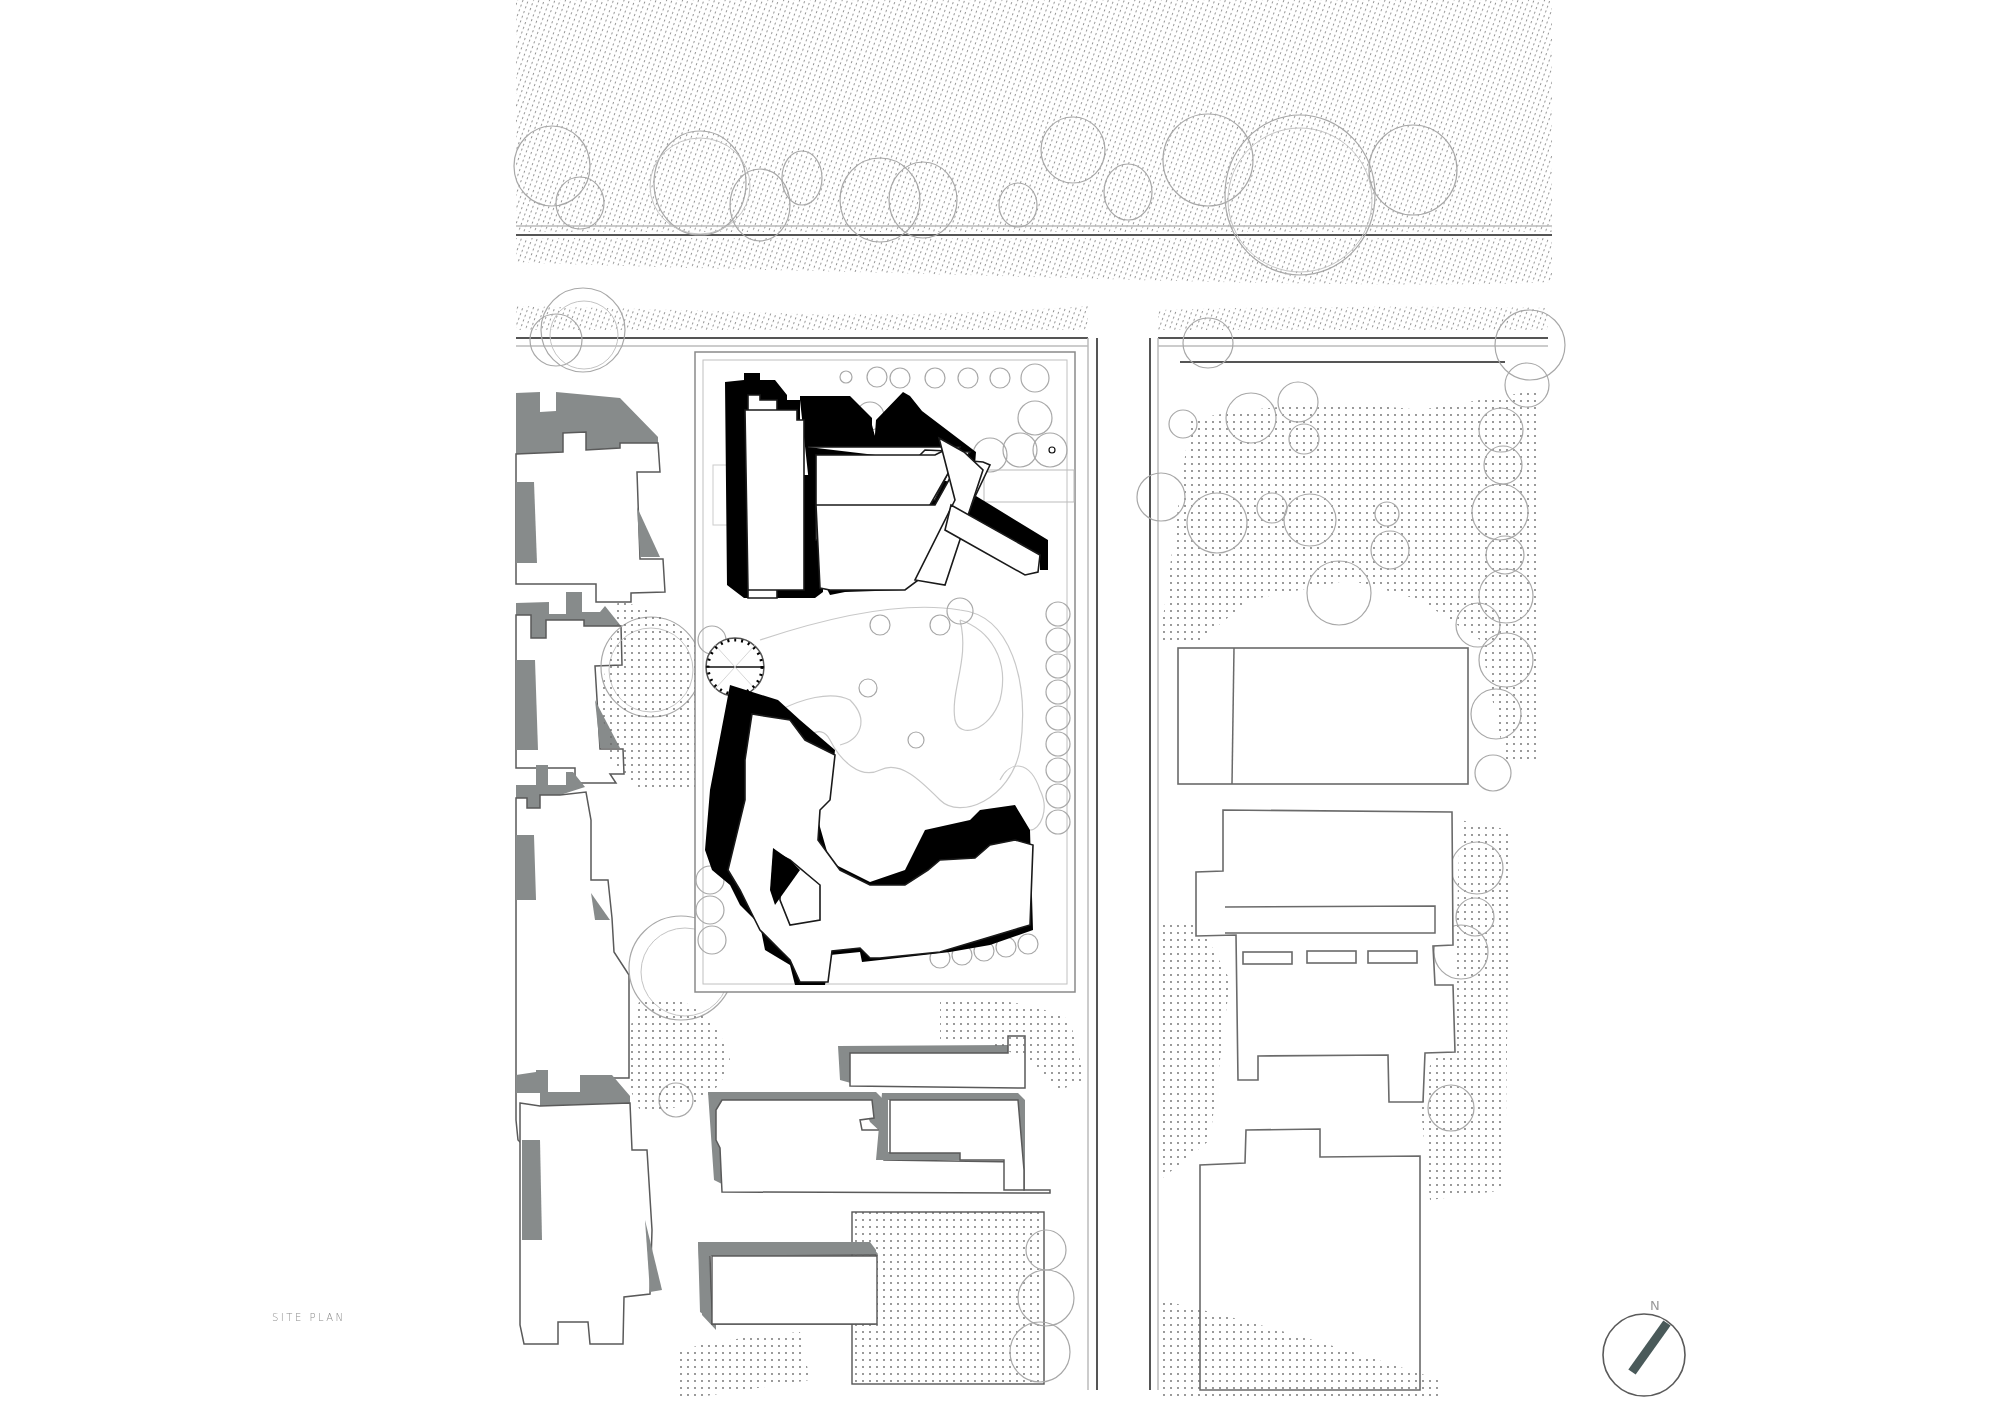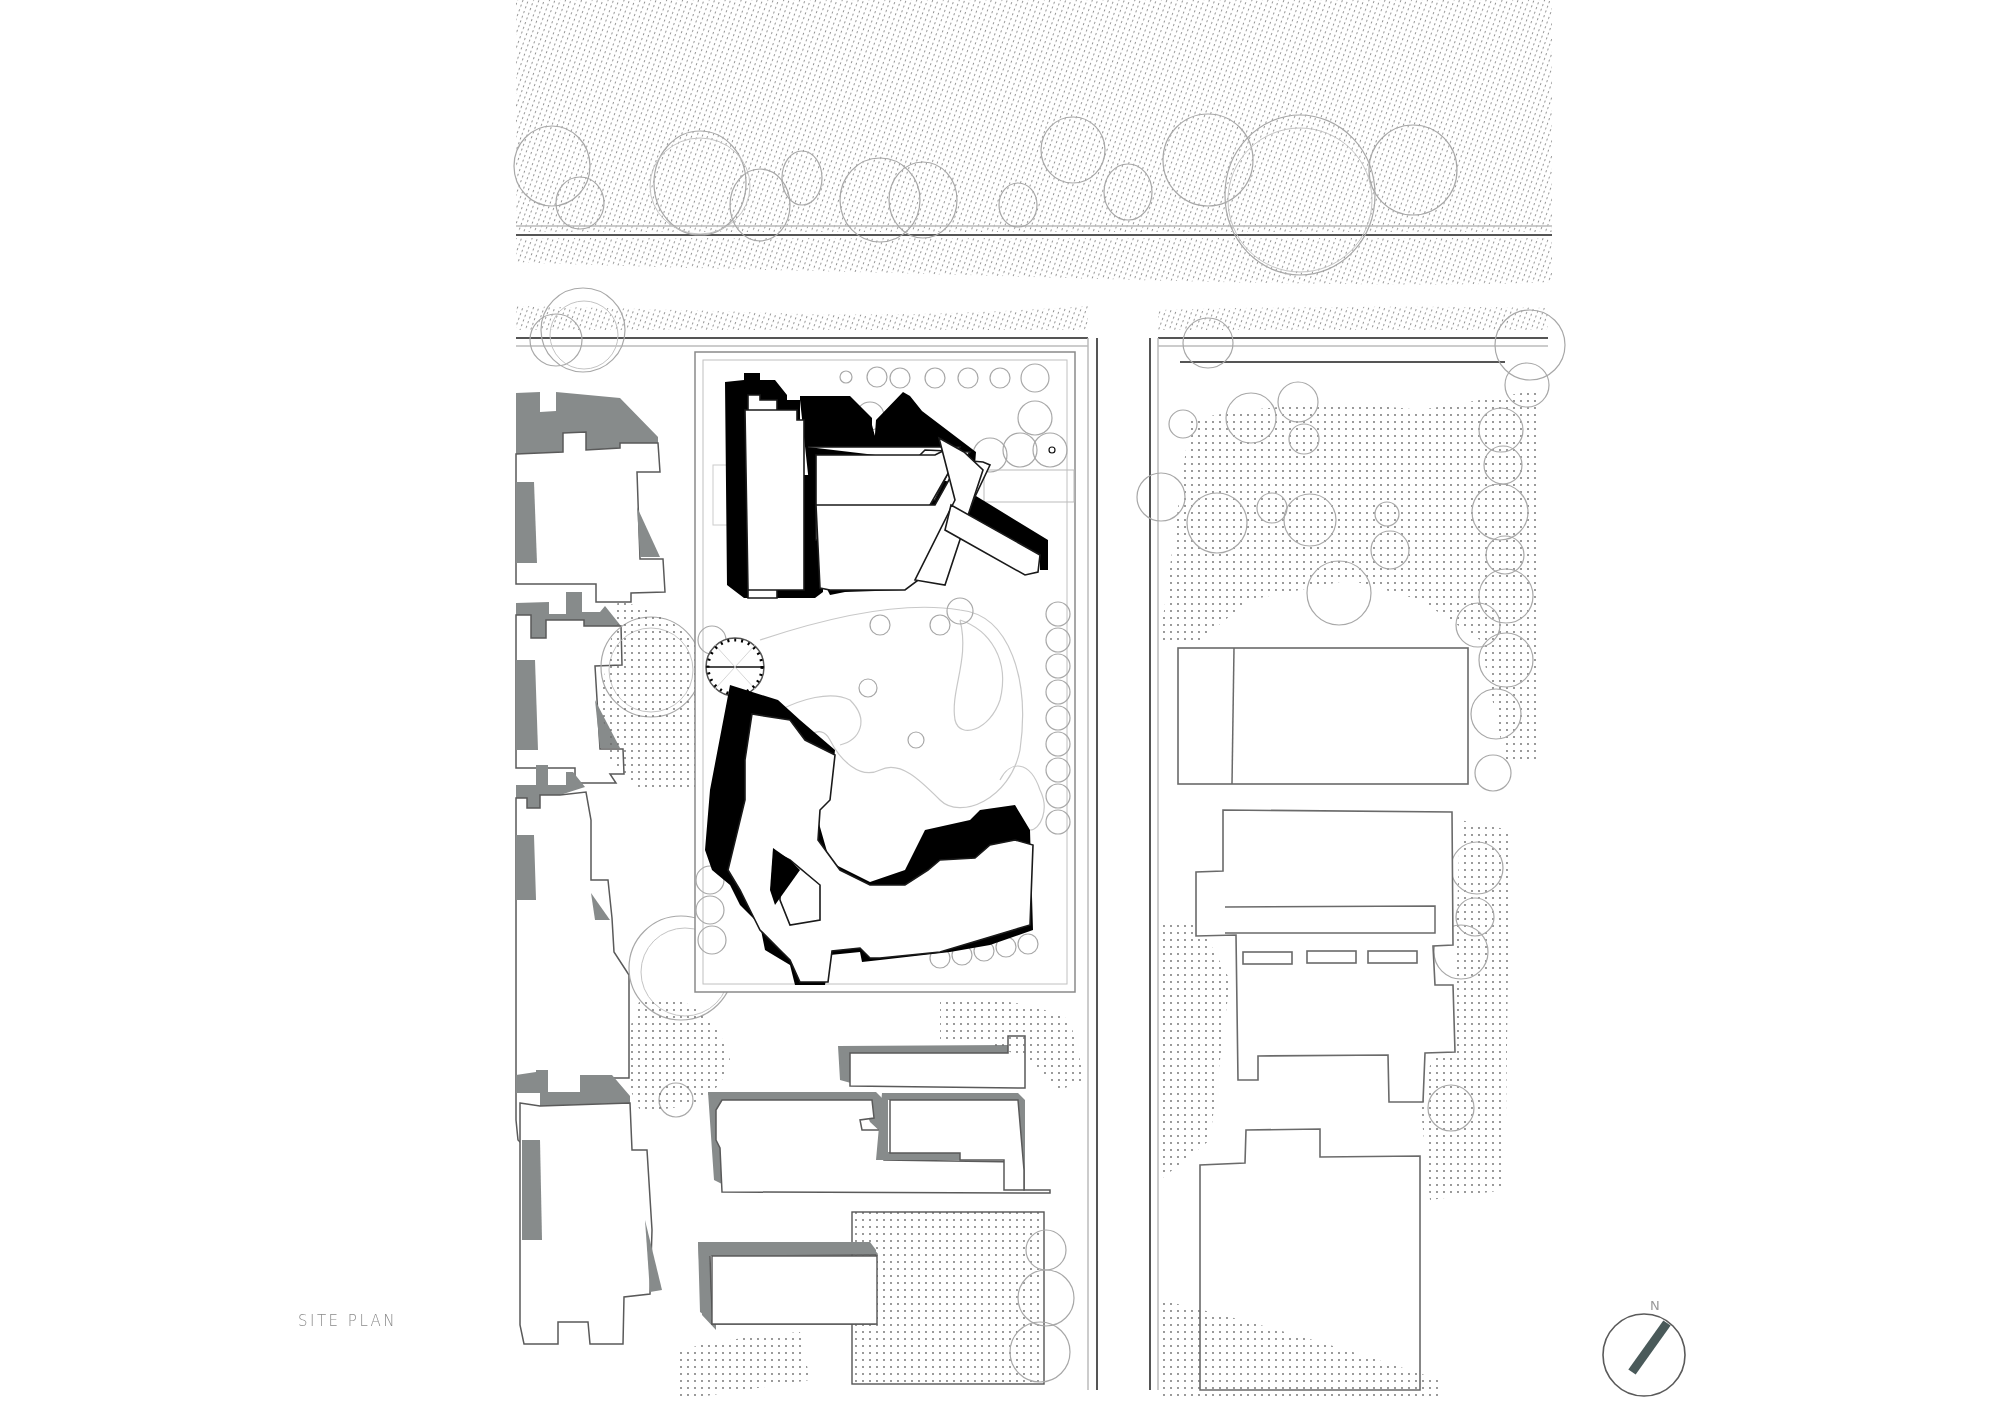--- a/index.html
+++ b/index.html
@@ -1,18 +1,18 @@
 <!DOCTYPE html>
 <html><head>
 <meta charset="utf-8">
 <style>
   html, body { margin:0; padding:0; background:#ffffff; }
   body { width:2000px; height:1414px; position:relative; overflow:hidden; font-family:"DejaVu Sans", sans-serif; }
   #plan { position:absolute; left:0; top:0; width:2000px; height:1414px; }
-  .label-site { position:absolute; left:298px; top:1312px; font-family:"DejaVu Sans", sans-serif; font-size:15px; letter-spacing:2.5px; color:#8a8a8a; font-weight:300; }
+  .label-site { position:absolute; left:272px; top:1312px; font-family:"DejaVu Sans", sans-serif; font-size:10px; letter-spacing:2.5px; color:#8a8a8a; font-weight:300; }
   .north-label { position:absolute; left:1650px; top:1298px; font-size:13px; color:#9a9a9a; font-family:"DejaVu Sans", sans-serif; }
   .tree { fill:none; stroke:#a8a8a8; stroke-width:1.2; }
   .tree2 { fill:none; stroke:#c4c4c4; stroke-width:1; }
   .bldg-black { fill:#000; }
   .bldg-white { fill:#fff; stroke:#1a1a1a; stroke-width:1.6; }
   .shadow { fill:#878b8b; }
   .nbr { fill:#fff; stroke:#5a5a5a; stroke-width:1.5; }
   .outline { fill:#fff; stroke:#6a6a6a; stroke-width:1.6; }
   .road { stroke:#555; stroke-width:2; }
   .road-light { stroke:#bbb; stroke-width:1.5; }

